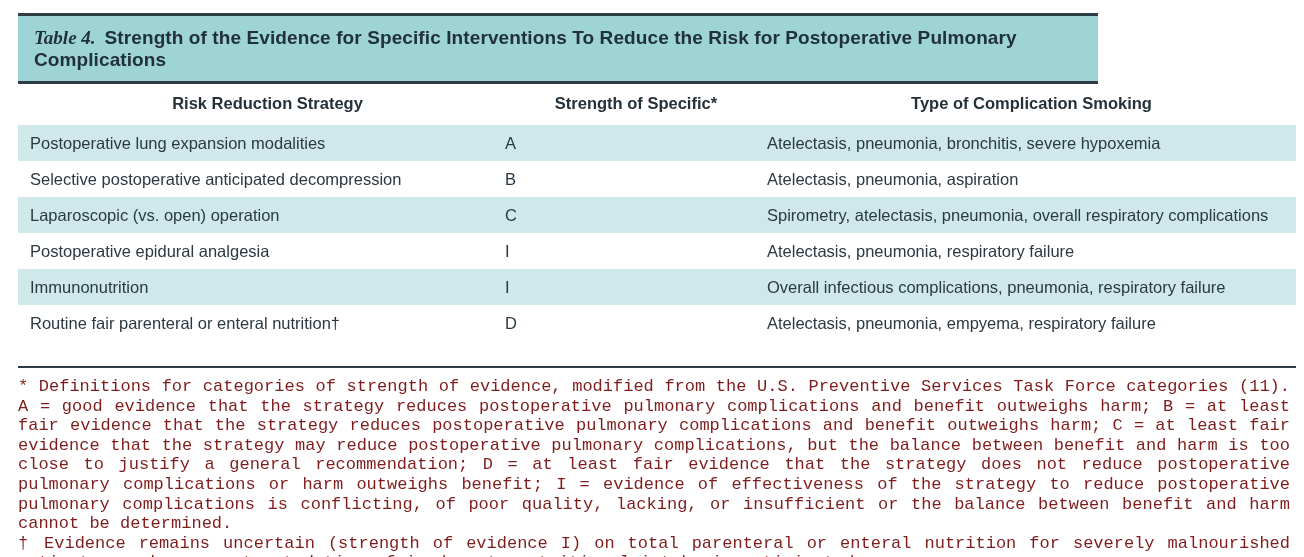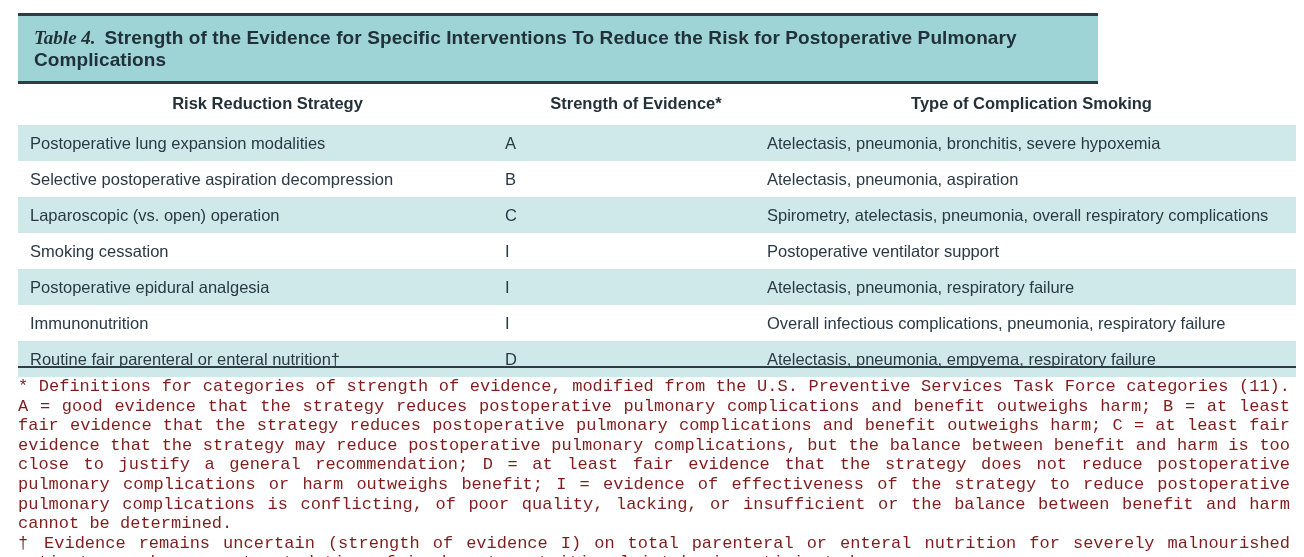--- a/index.html
+++ b/index.html
@@ -95,44 +95,39 @@
 
 <table class="evidence">
   <colgroup>
     <col class="c1">
       <col class="c2">
       <col class="c3">
   </colgroup>
   <thead>
     <tr>
       <th>Risk Reduction Strategy</th>
-      <th>Strength of Evidence*</th>
+      <th>Strength of Specific*</th>
       <th>Type of Complication Smoking</th>
     </tr>
   </thead>
   <tbody>
       <tr>
         <td>Postoperative lung expansion modalities</td>
         <td>A</td>
         <td>Atelectasis, pneumonia, bronchitis, severe hypoxemia</td>
       </tr>
       <tr>
-        <td>Selective postoperative aspiration decompression</td>
+        <td>Selective postoperative anticipated decompression</td>
         <td>B</td>
         <td>Atelectasis, pneumonia, aspiration</td>
       </tr>
       <tr>
         <td>Laparoscopic (vs. open) operation</td>
         <td>C</td>
         <td>Spirometry, atelectasis, pneumonia, overall respiratory complications</td>
-      </tr>
-      <tr>
-        <td>Smoking cessation</td>
-        <td>I</td>
-        <td>Postoperative ventilator support</td>
       </tr>
       <tr>
         <td>Postoperative epidural analgesia</td>
         <td>I</td>
         <td>Atelectasis, pneumonia, respiratory failure</td>
       </tr>
       <tr>
         <td>Immunonutrition</td>
         <td>I</td>
         <td>Overall infectious complications, pneumonia, respiratory failure</td>

